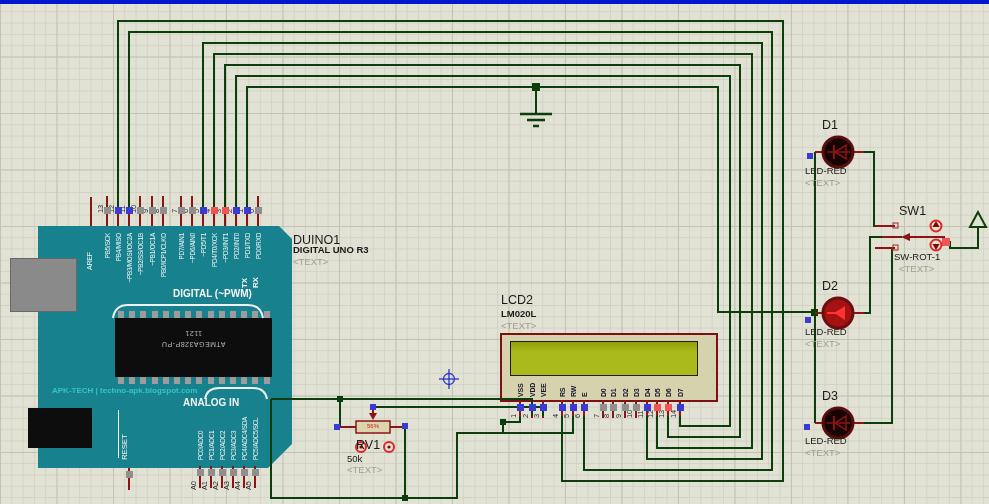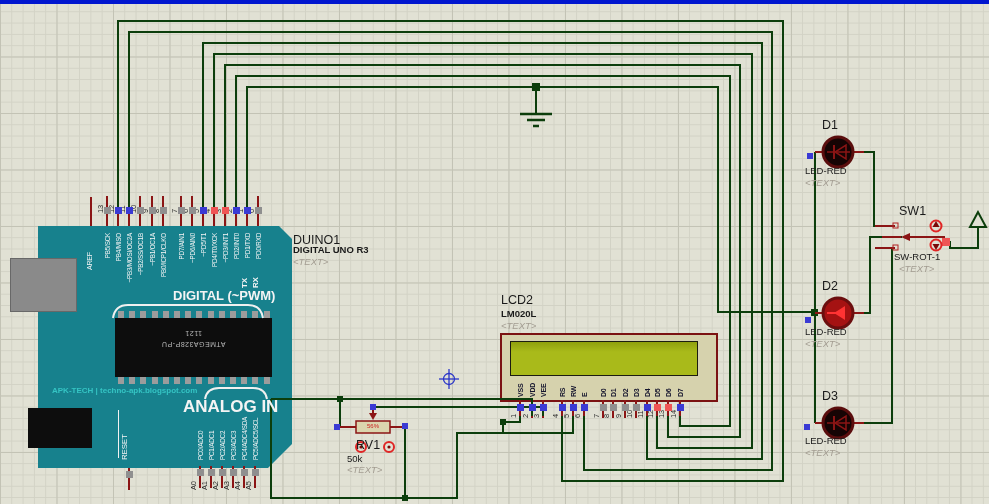--- a/index.html
+++ b/index.html
@@ -31,21 +31,21 @@
              background:linear-gradient(#8fa00c,#a9ba1a 30%,#a9ba1a);}
   .lead{position:absolute;width:2px;background:#8b1515;z-index:2;}
   .sq{position:absolute;width:7px;height:7px;z-index:6;}
   .sq.blue{background:#3a3ad4;} .sq.red{background:#ef5555;} .sq.gray{background:#8f8f8f;}
   .vtext{position:absolute;writing-mode:vertical-rl;transform:rotate(180deg);line-height:10px;
          white-space:nowrap;z-index:5;letter-spacing:-0.2px;}
   .pinlbl{font-size:6.3px;color:#f6f6f6;}
   .pinnum{font-size:7.5px;color:#2b2b2b;}
   .lcdlbl{font-size:7px;color:#15152e;font-weight:bold;}
   .txt{position:absolute;z-index:5;color:#1a1a1a;white-space:nowrap;}
-  .ph{color:#a39d92;font-style:italic;}
+  .ph{color:#a39d92;}
   .ref{font-size:12.5px;}
   .val{font-size:9.5px;}
   .boardtxt{color:#f4f4f4;font-weight:bold;z-index:5;}
   #brand{color:#35c4c4;font-weight:bold;font-size:8px;z-index:5;}
   #potpct{left:356px;top:422.5px;width:34px;text-align:center;font-size:6px;color:#cc2222;z-index:6;}
 </style>
 </head>
 <body>
 
 <div id="stage">
@@ -193,22 +193,22 @@
   <div class="txt val ph abs" style="left:805px;top:338px">&lt;TEXT&gt;</div>
 
   <div class="txt ref abs" style="left:822px;top:389px">D3</div>
   <div class="txt val abs" style="left:805px;top:435px">LED-RED</div>
   <div class="txt val ph abs" style="left:805px;top:447px">&lt;TEXT&gt;</div>
 
   <div class="txt ref abs" style="left:899px;top:204px">SW1</div>
   <div class="txt val abs" style="left:894px;top:251px">SW-ROT-1</div>
   <div class="txt val ph abs" style="left:899px;top:263px">&lt;TEXT&gt;</div>
 
-  <div class="txt boardtxt abs" style="left:173px;top:288px;font-size:13px">DIGITAL (~PWM)</div>
-  <div class="txt boardtxt abs" style="left:183px;top:397px;font-size:17px">ANALOG IN</div>
+  <div class="txt boardtxt abs" style="left:173px;top:288px;font-size:10px">DIGITAL (~PWM)</div>
+  <div class="txt boardtxt abs" style="left:183px;top:397px;font-size:10px">ANALOG IN</div>
   <div id="brand" class="txt abs" style="left:52px;top:386px">APK-TECH | techno-apk.blogspot.com</div>
 
   <div class="vtext pinlbl abs" style="left:85px;top:228px;height:42px;font-size:7px">AREF</div>
   <div class="vtext pinlbl abs" style="left:120px;top:408px;height:52px;font-size:8px">RESET</div>
   <div class="abs" style="left:118px;top:410px;width:1px;height:48px;background:#f2f2f2;z-index:5"></div>
   <div class="vtext pinlbl abs" style="left:240px;top:272px;height:16px;font-size:8px;font-weight:bold">TX</div>
   <div class="vtext pinlbl abs" style="left:251px;top:272px;height:16px;font-size:8px;font-weight:bold">RX</div>
 
   <div class="lead abs" style="left:90px;top:197px;height:29px"></div>
   <div class="lead abs" style="left:128px;top:468px;height:22px"></div>

